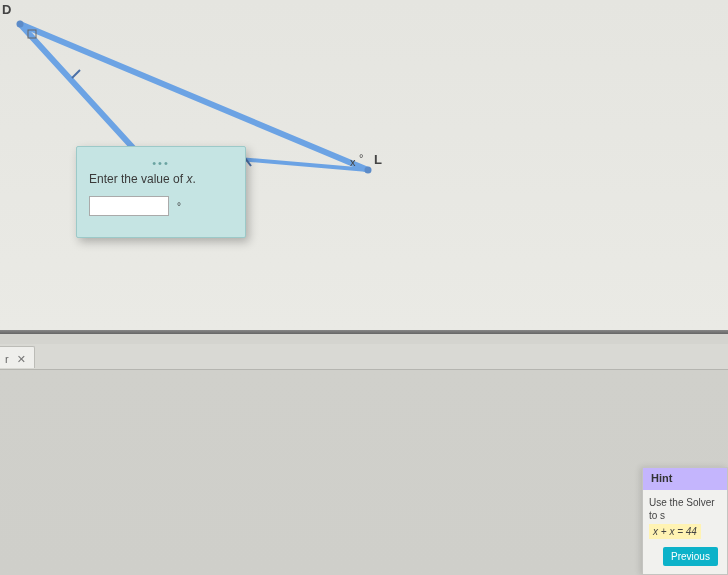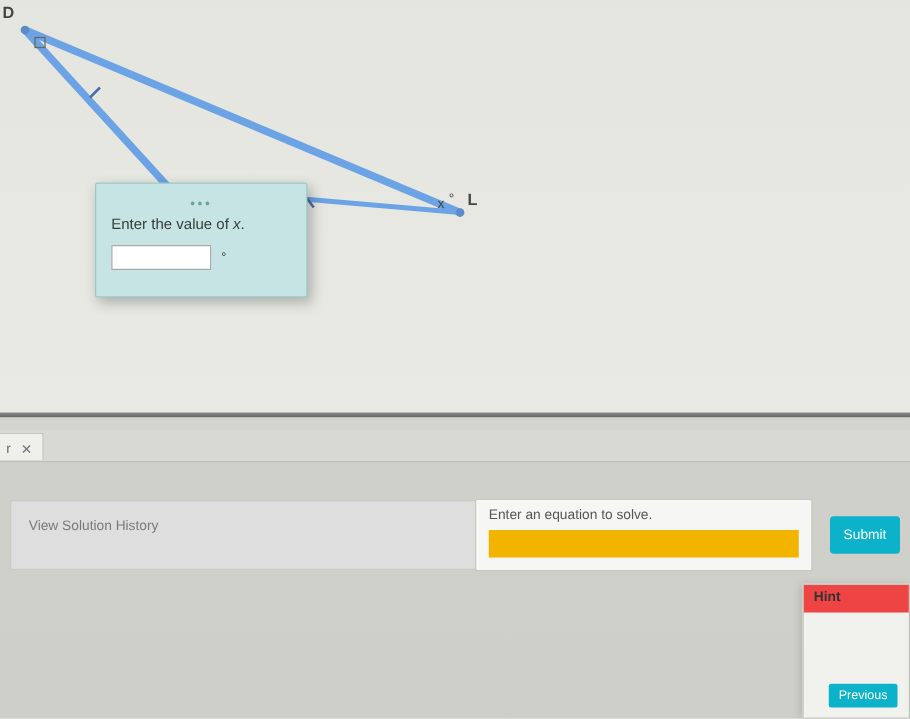--- a/index.html
+++ b/index.html
@@ -89,21 +89,21 @@
     font-size:11px; cursor:pointer;
   }
 
   
   .hint-panel {
     position:absolute; right:0; bottom:0; width:86px; height:108px;
     background:#f1f1ee; border:1px solid #c4c4c0;
     box-shadow:-2px 0 6px rgba(0,0,0,0.12);
   }
   .hint-panel .hint-hdr {
-    height:22px; background:#ef4444; font-size:11px; font-weight:600;
+    height:22px; background:#c4b5fd; font-size:11px; font-weight:600;
     padding:4px 8px; color:#333;
   }
   .hint-panel .hint-body { padding:6px 6px; font-size:10px; color:#444; line-height:1.3; }
   .hint-panel .hint-eq {
     display:inline-block; background:#fff3b3; padding:1px 4px; font-size:10px;
     font-style:italic; margin-top:2px;
   }
   .hint-panel .prev-btn {
     position:absolute; left:20px; bottom:8px;
     background:#0cb2c9; color:#fff; border:none; border-radius:2px;
@@ -153,26 +153,22 @@
 <div class="divider-light"></div>
 
 <div class="tabstrip">
   <div class="tab">
     <span>r</span>
     <span class="x">✕</span>
   </div>
 </div>
 
 <div class="bottom-bar">
-  <div class="row1">
-    <div class="solution-history">View Solution History</div>
-    <div class="equation-box">
-      <div class="lbl">Enter an equation to solve.</div>
-      <input class="equation-input" type="text" value="" style="">
-    </div>
-    <button class="submit-btn">Submit</button>
-  </div>
 
   <div class="hint-panel">
     <div class="hint-hdr">Hint</div>
+    <div class="hint-body">
+      <div>Use the Solver to s</div>
+      <div class="hint-eq">x + x = 44</div>
+    </div>
     <button class="prev-btn">Previous</button>
   </div>
 </div>
 
 </body></html>

